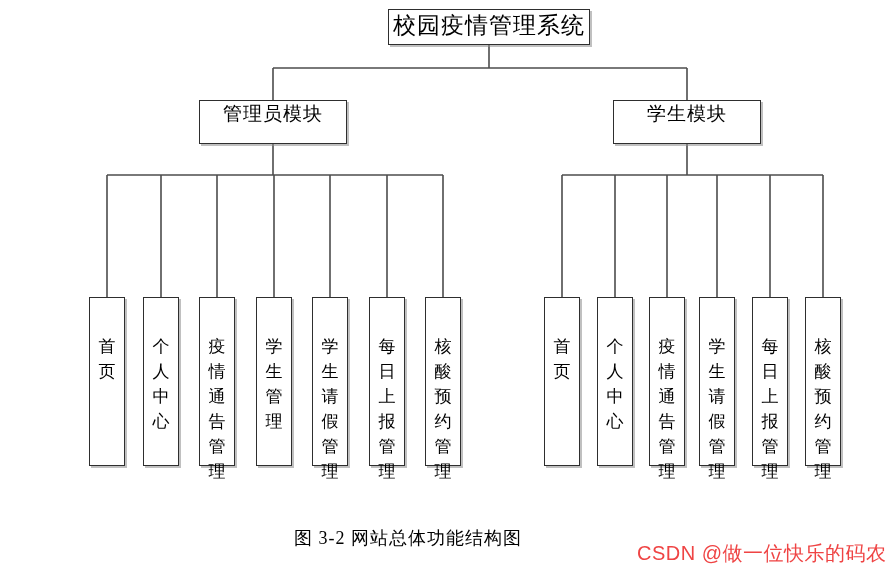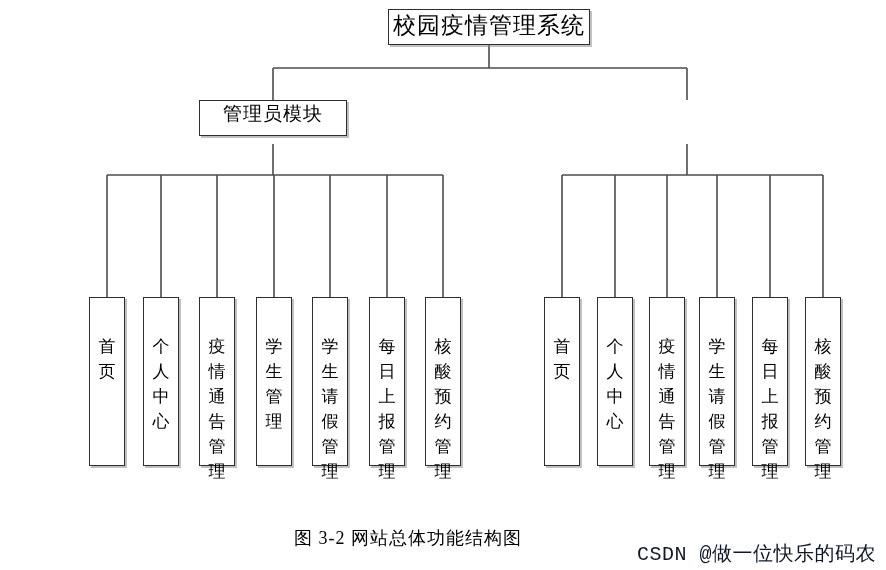--- a/index.html
+++ b/index.html
@@ -10,37 +10,37 @@
   }
   .stage{position:absolute;left:0;top:0;width:886px;height:570px;}
   svg.wires{position:absolute;left:0;top:0;z-index:1;}
   .node{
     position:absolute;background:#fff;border:1.5px solid #2e2e2e;
     box-shadow:2px 2px 0 rgba(140,140,140,.55);
     display:flex;align-items:flex-start;justify-content:center;
     box-sizing:border-box;z-index:2;text-align:center;
   }
   .root-box{left:388px;top:9px;width:202px;height:36px;font-size:23px;letter-spacing:1px;}
-  .module-box{top:100px;width:148px;height:36px;font-size:19px;letter-spacing:1px;}
+  .module-box{top:100px;width:148px;height:44px;font-size:19px;letter-spacing:1px;}
   .module-admin{left:199px;}
   .module-student{left:613px;}
   .leaf{top:297px;width:36px;height:169px;}
   .vtext{
     width:19px;word-break:break-all;line-height:25px;
     text-align:center;font-size:17px;display:block;margin-top:36px;
   }
   .caption{
     position:absolute;left:294px;top:526px;z-index:2;
     font-family:"Liberation Serif","DejaVu Serif",serif;
     font-size:18px;letter-spacing:1px;white-space:nowrap;
   }
   .watermark{
     position:absolute;left:637px;top:540px;z-index:2;
-    font-size:20px;color:#0f172a;text-shadow:1px 1px 0 #ffffff;
-    white-space:nowrap;letter-spacing:0.5px;font-family:Liberation Mono, monospace;
+    font-size:20px;color:#ef4444;text-shadow:1px 1px 0 #ffffff;
+    white-space:nowrap;letter-spacing:0.5px;
   }
 </style>
 </head>
 <body>
 
 <div class="stage">
 
   <svg class="wires" width="886" height="570" viewBox="0 0 886 570">
 
     <path d="M489 45 L489 68 M273 68 L687 68 M273 68 L273 100 M687 68 L687 100" stroke="#4d4d4d" stroke-width="1.6" fill="none"></path>
@@ -54,20 +54,23 @@
              M562 175 L562 298 M615 175 L615 298 M667 175 L667 298
              M717 175 L717 298 M770 175 L770 298 M823 175 L823 298" stroke="#4d4d4d" stroke-width="1.6" fill="none"></path>
   </svg>
 
   <div class="node root-box">
     <span>校园疫情管理系统</span>
   </div>
 
   <div class="node module-box module-admin">
     <span>管理员模块</span>
+  </div>
+  <div class="node module-box module-student">
+    <span>学生模块</span>
   </div>
 
   <div class="node leaf" style="left:89px">
     <span class="vtext">首页</span>
   </div>
   <div class="node leaf" style="left:143px">
     <span class="vtext">个人中心</span>
   </div>
   <div class="node leaf" style="left:199px">
     <span class="vtext">疫情通告管理</span>

